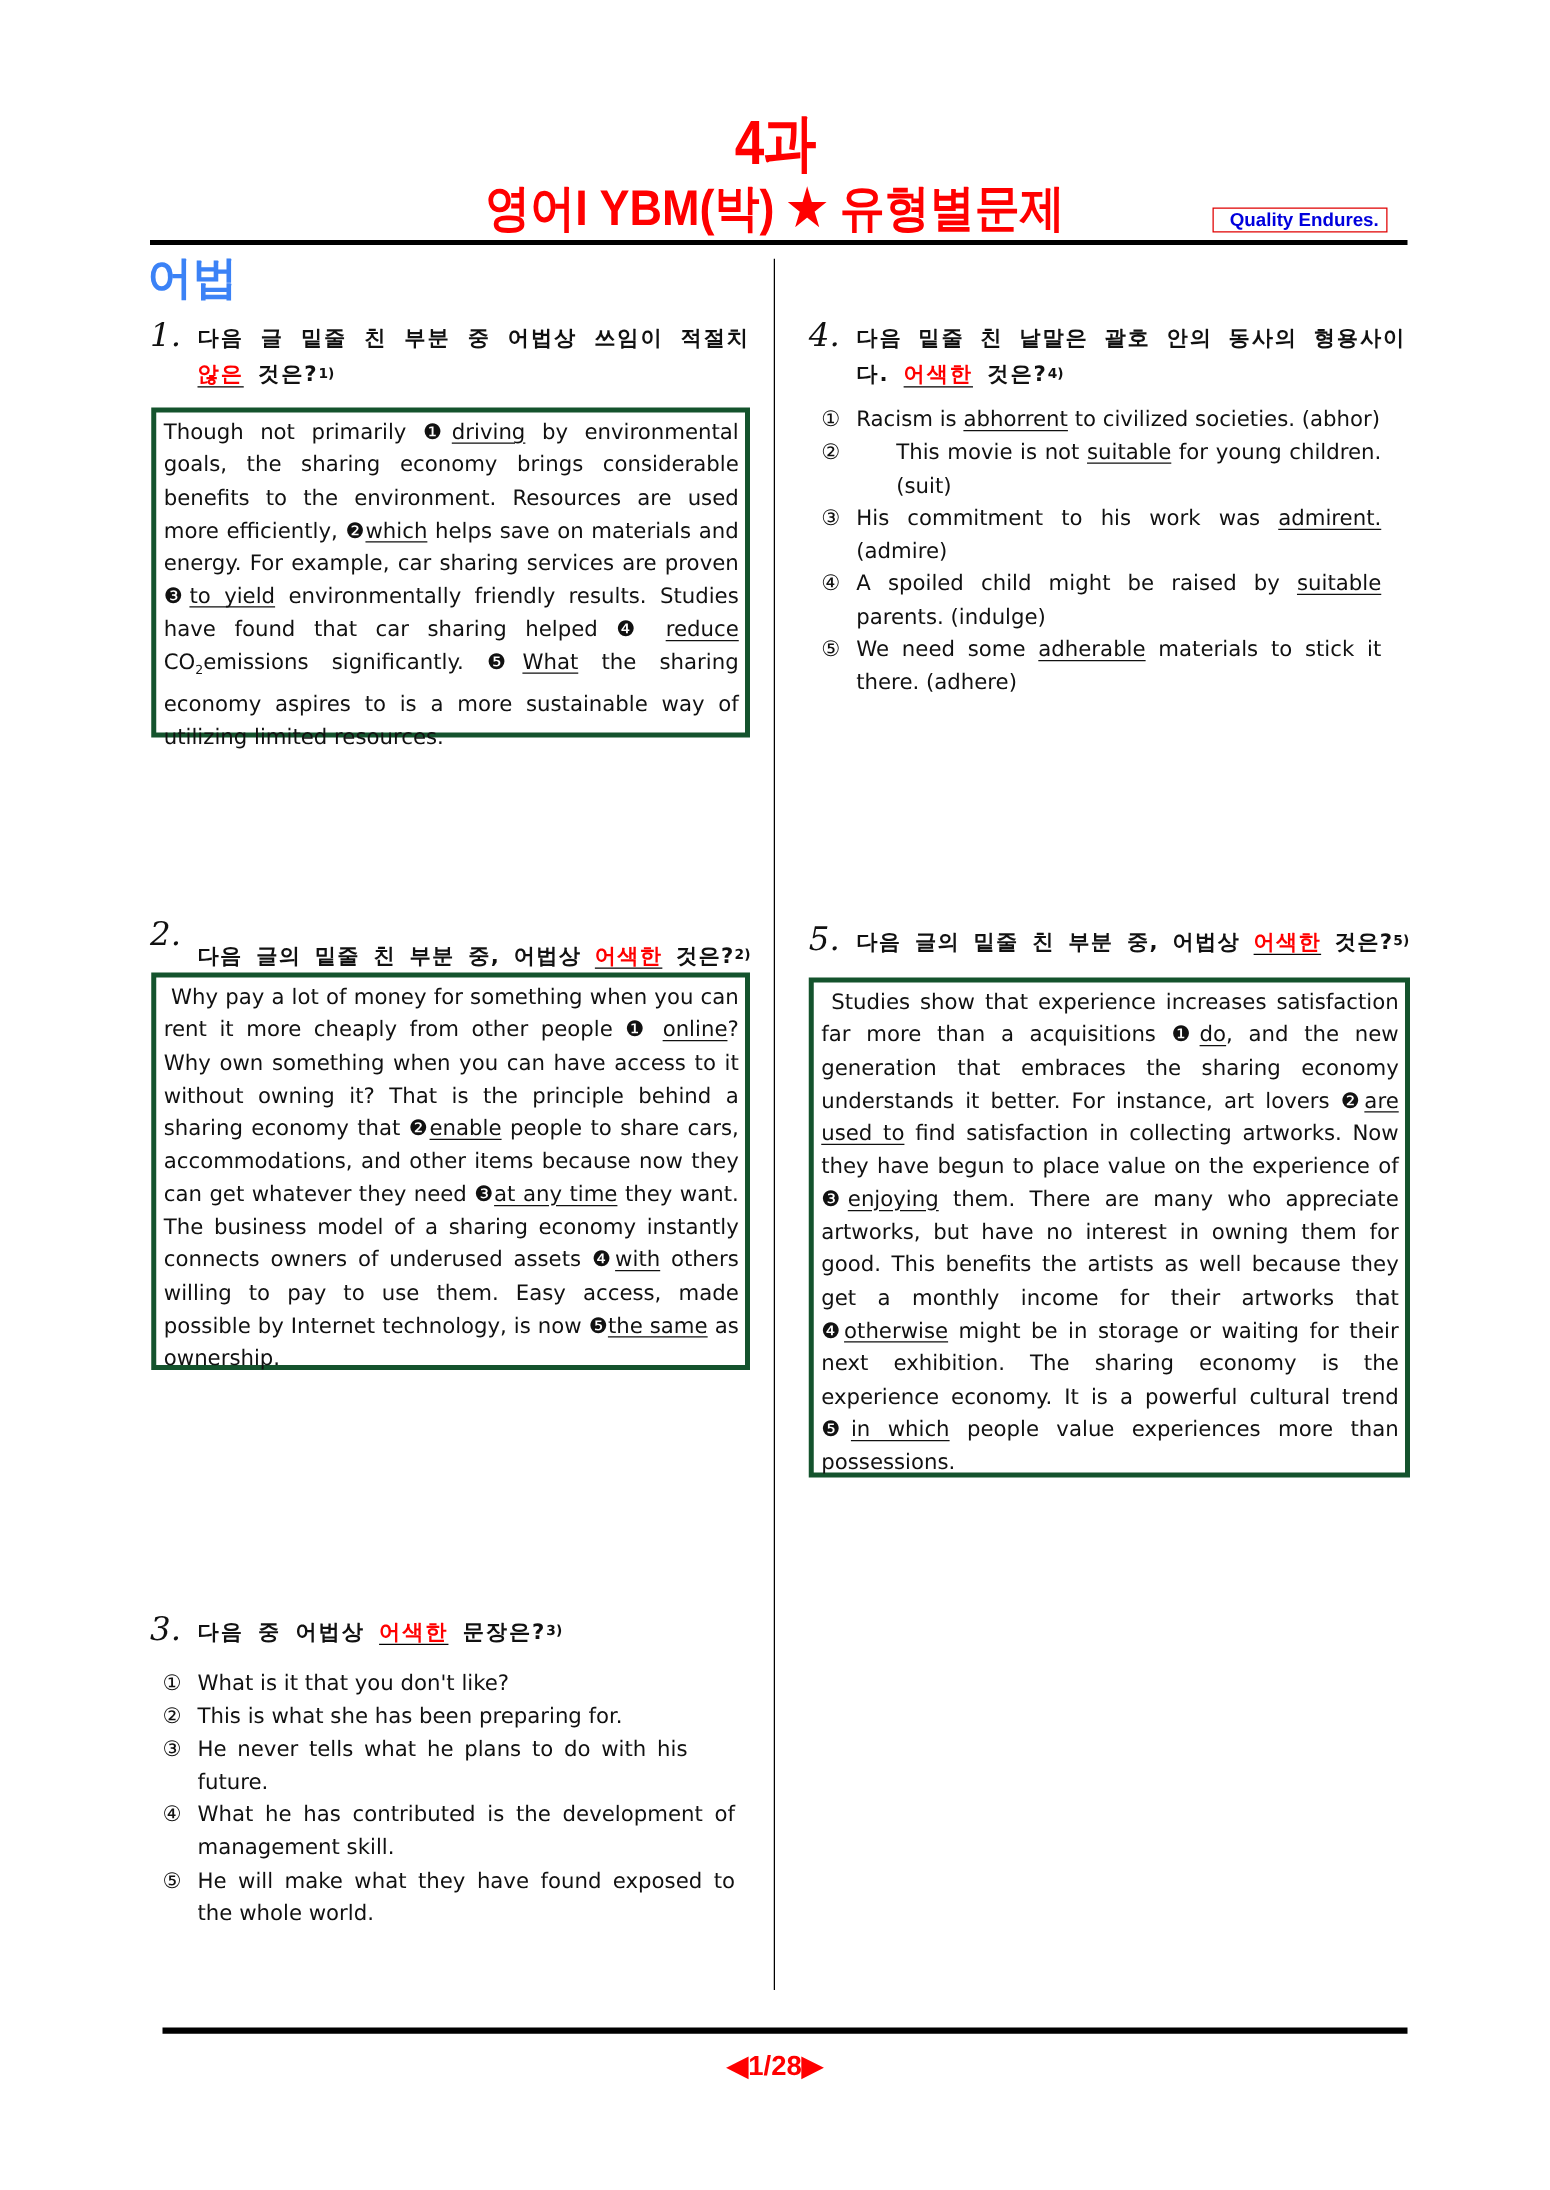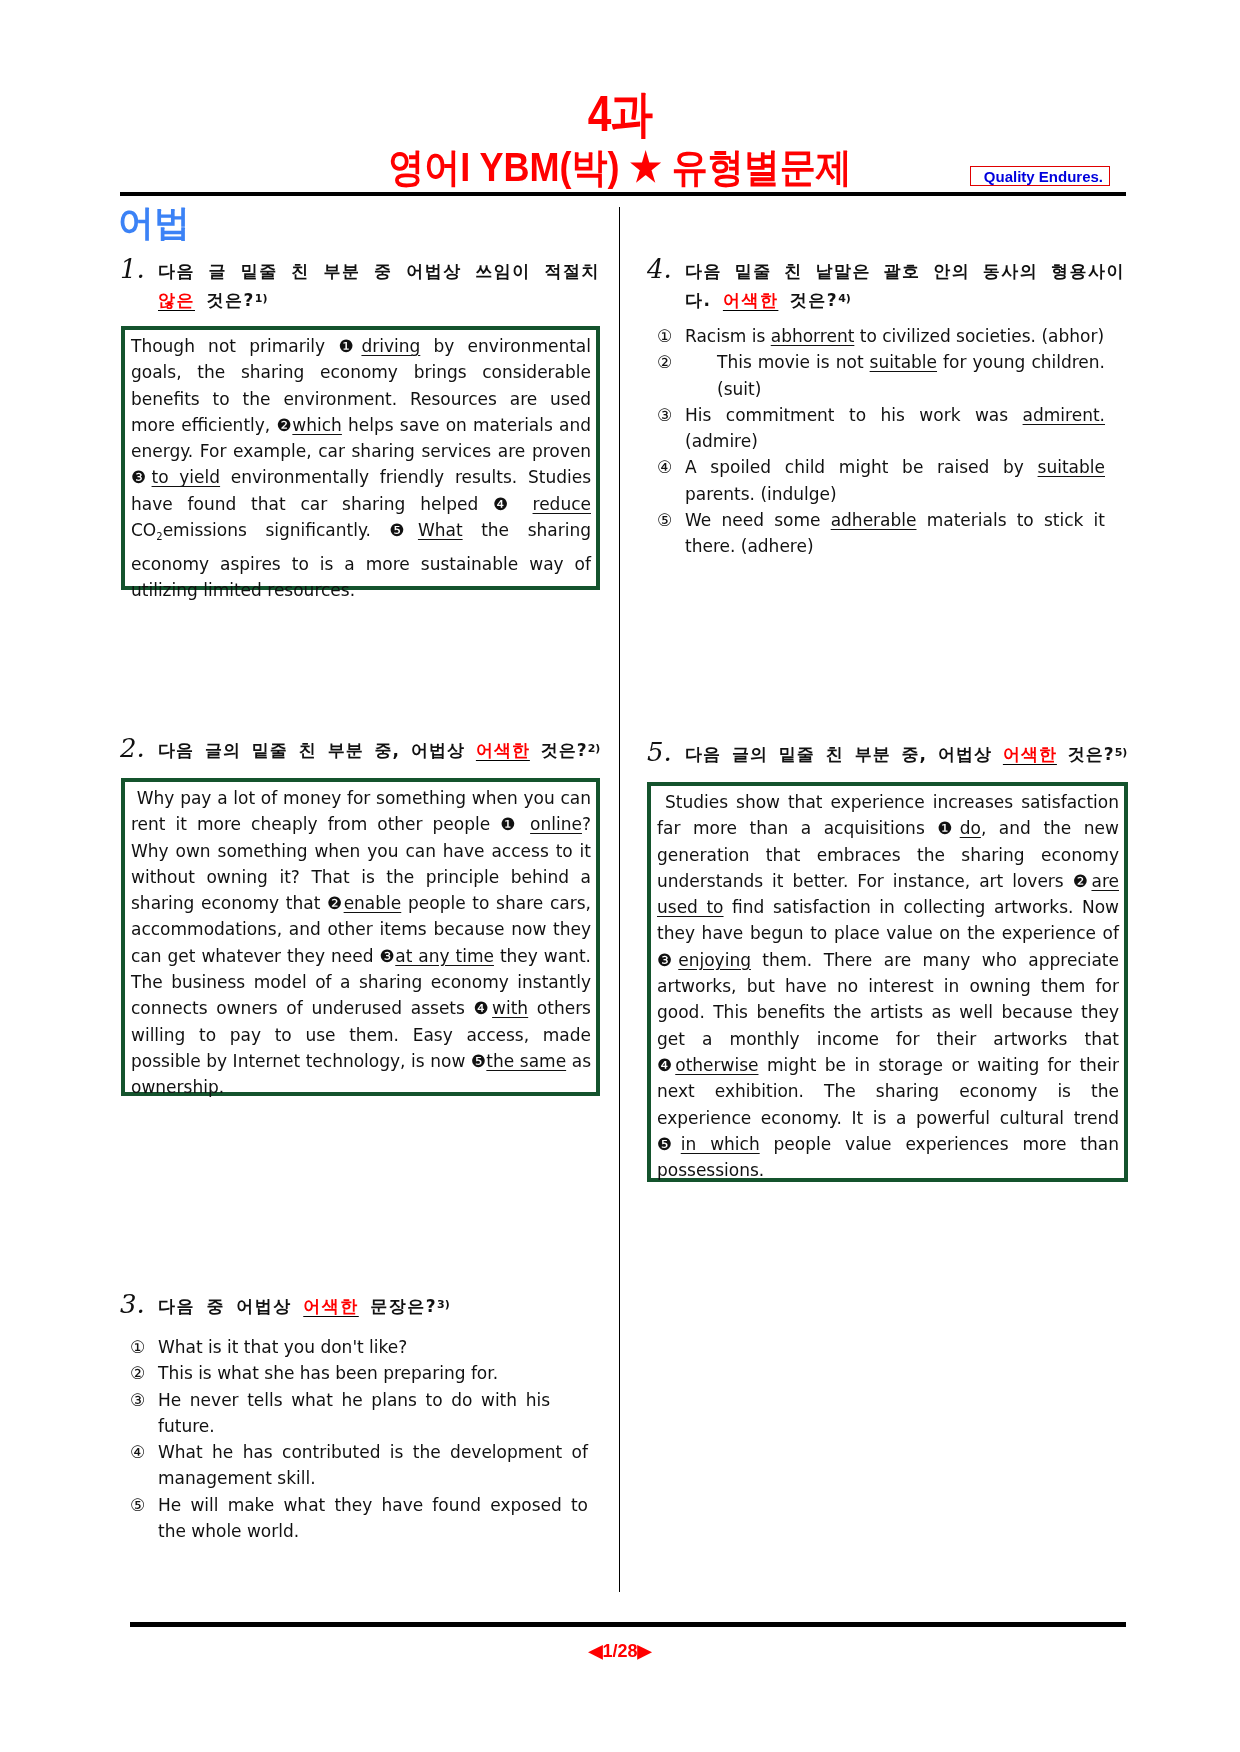--- a/index.html
+++ b/index.html
@@ -14,21 +14,21 @@
   .title { left:0; width:1240px; top:144px; text-align:center; color:#ff0000;
            font-weight:bold; font-size:40px; line-height:46px;
            font-family:"Liberation Sans", sans-serif; transform:scaleX(0.9); }
   .quality { left:970px; top:166px; width:140px; height:20px; border:1.5px solid #e00000;
              color:#0000dd; font-weight:bold; font-size:15px; line-height:20px; text-align:right;
              padding-right:6px; box-sizing:border-box; font-family:"Liberation Sans", sans-serif; }
   .rule-top { left:120px; top:192px; width:1006px; height:4px; background:#000; }
   .rule-bottom { left:130px; top:1622px; width:996px; height:5px; background:#000; }
   .col-divider { left:619px; top:207px; width:1px; height:1385px; background:#000; }
   .page-num { left:0; width:1240px; top:1640px; text-align:center; color:#ff0000;
-              font-weight:bold; font-size:18px; font-family:"Liberation Sans", sans-serif; }
+              font-weight:bold; font-size:22px; font-family:"Liberation Sans", sans-serif; }
 
   .section { left:118px; top:204px; color:#3b82f6; font-weight:bold; font-size:36px;
              line-height:38px; font-family:"DejaVu Sans", sans-serif; }
 
   
   .q { position:absolute; }
   .q-head { display:flex; align-items:flex-start; }
   .q-num { font-family:"DejaVu Serif", serif; font-style:italic; font-size:26px;
            width:38px; flex:none; line-height:28px; margin-top:-2px; }
   .q-text { font-weight:bold; font-size:17px; line-height:29px; letter-spacing:1.5px;
@@ -68,21 +68,21 @@
       <span class="red">않은</span>
       <span>것은?</span><sup class="fn">1)</sup>
     </div>
   </div>
 </div>
 <div class="passage" style="left:121px; top:326px; width:479px; height:264px;">Though not primarily <span class="mk">❶</span><span class="u">driving</span> by environmental goals, the sharing economy brings considerable benefits to the environment. Resources are used more efficiently, <span class="mk">❷</span><span class="u">which</span> helps save on materials and energy. For example, car sharing services are proven <span class="mk">❸</span><span class="u">to yield</span> environmentally friendly results. Studies have found that car sharing helped <span class="mk">❹</span> <span class="u">reduce</span> CO<sub class="s">2</sub>emissions significantly. <span class="mk">❺</span><span class="u">What</span> the sharing economy aspires to is a more sustainable way of utilizing limited resources.</div>
 
 <div class="q" style="left:120px; top:736px; width:490px;">
   <div class="q-head">
     <span class="q-num">2.</span>
-    <div class="q-text" style="letter-spacing:1px;">
+    <div class="q-text" style="letter-spacing:1px;margin-top:15px;">
       <span>다음 글의 밑줄 친 부분 중, 어법상</span>
       <span class="red">어색한</span>
       <span>것은?</span><sup class="fn">2)</sup>
     </div>
   </div>
 </div>
 <div class="passage" style="left:121px; top:778px; width:479px; height:318px;">&nbsp;Why pay a lot of money for something when you can rent it more cheaply from other people <span class="mk">❶</span> <span class="u">online</span>? Why own something when you can have access to it without owning it? That is the principle behind a sharing economy that <span class="mk">❷</span><span class="u">enable</span> people to share cars, accommodations, and other items because now they can get whatever they need <span class="mk">❸</span><span class="u">at any time</span> they want. The business model of a sharing economy instantly connects owners of underused assets <span class="mk">❹</span><span class="u">with</span> others willing to pay to use them. Easy access, made possible by Internet technology, is now <span class="mk">❺</span><span class="u">the same</span> as ownership.</div>
 
 <div class="q" style="left:120px; top:1292px; width:490px;">
   <div class="q-head">

